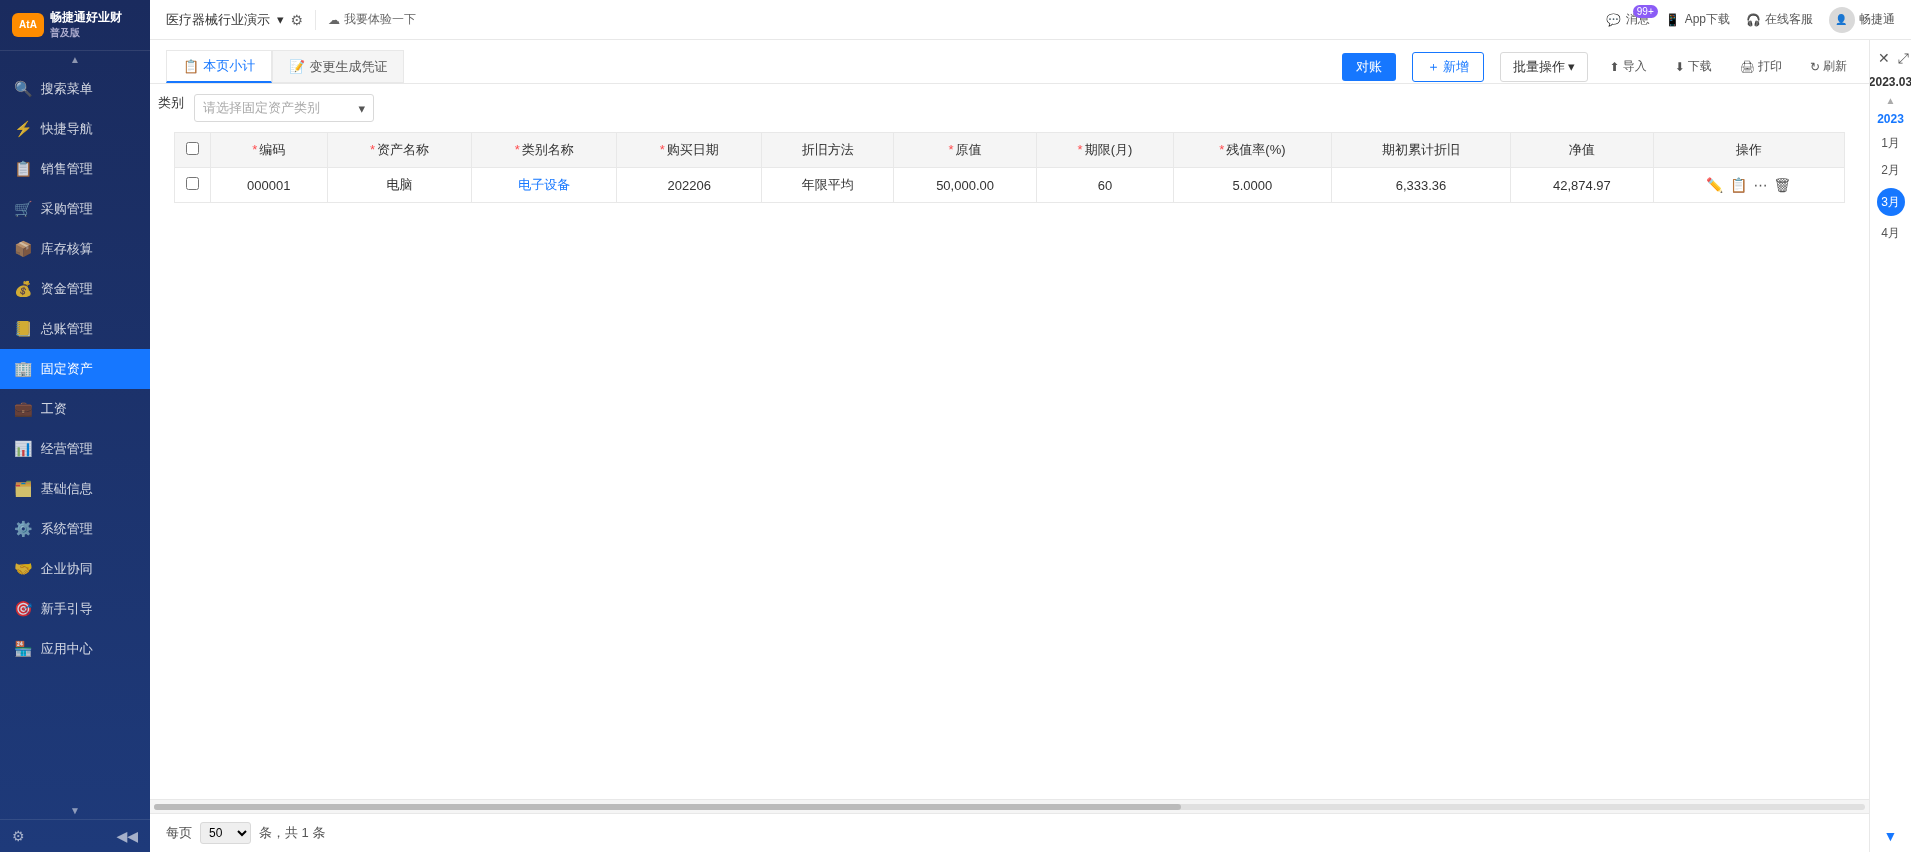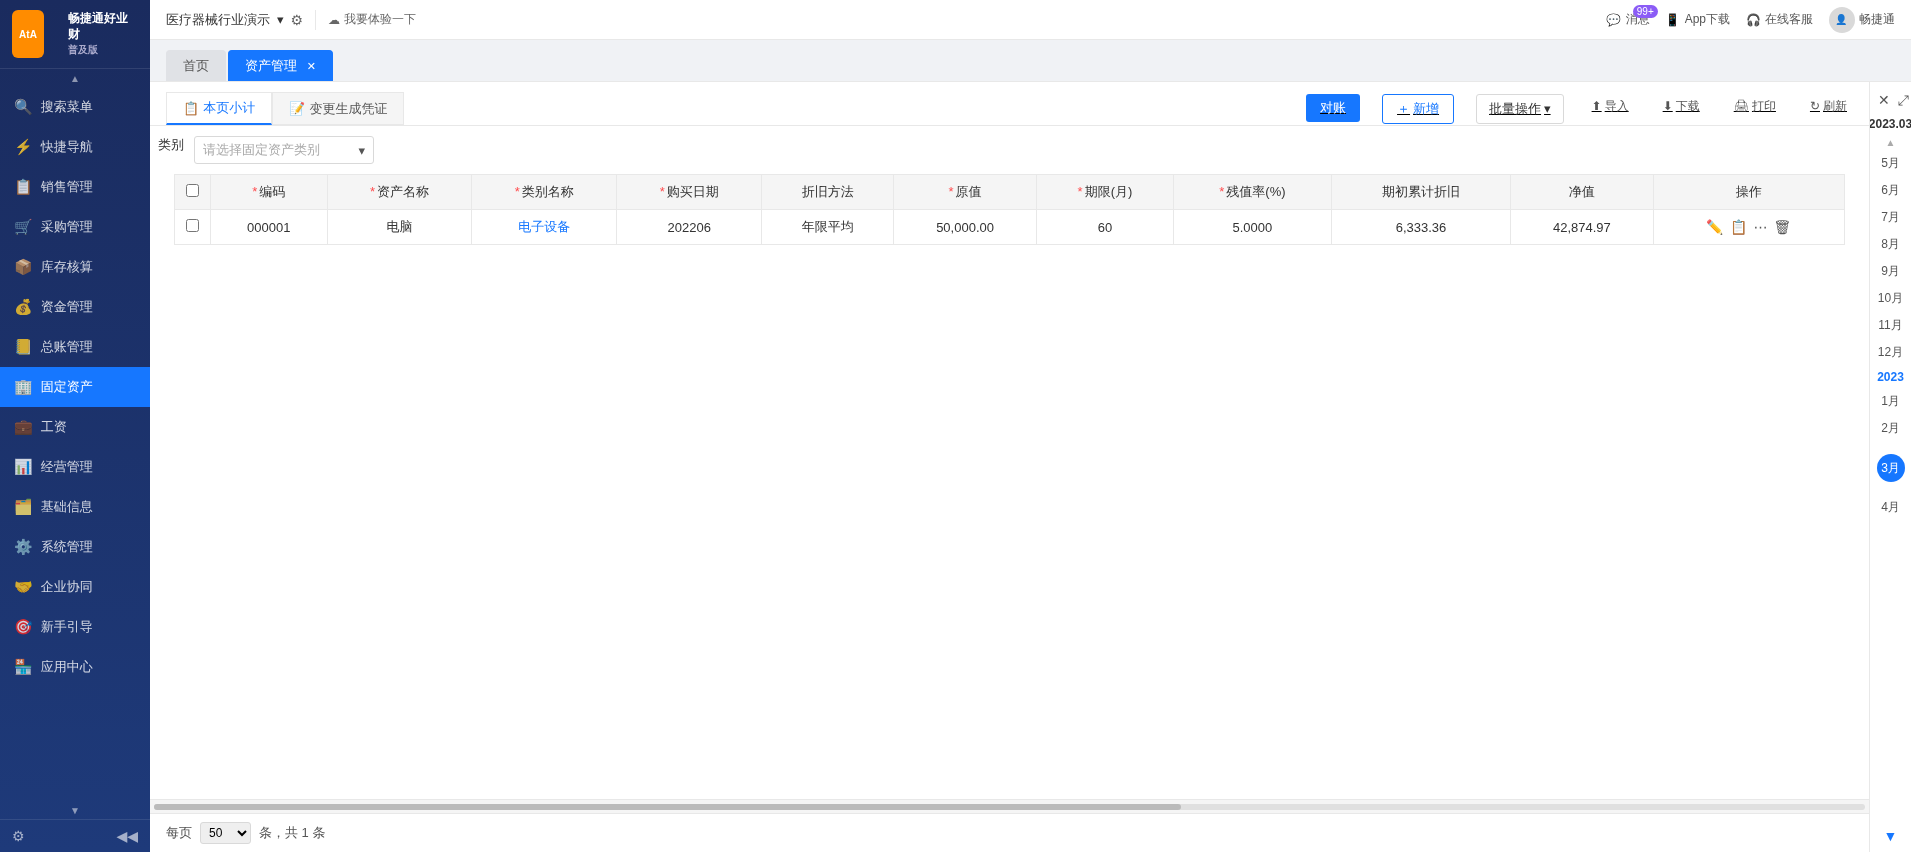--- a/index.html
+++ b/index.html
@@ -18,29 +18,29 @@
       padding: 10px 12px;
       display: flex;
       align-items: center;
       color: #fff;
       font-size: 13px;
       font-weight: bold;
       border-bottom: 1px solid rgba(255,255,255,0.1);
     }
     .sidebar-logo .logo-icon {
       width: 32px;
-      height: 48px;
+      height: 24px;
       background: #ff8c00;
       border-radius: 6px;
       display: flex;
       align-items: center;
       justify-content: center;
       font-size: 10px;
       color: #fff;
-      margin-right: 24px;
+      margin-right: 6px;
       flex-shrink: 0;
     }
     .sidebar-logo .logo-text { font-size: 12px; line-height: 1.3; }
     .sidebar-logo .logo-sub { font-size: 10px; color: #aac; }
 
     .sidebar-scroll-up, .sidebar-scroll-down {
       width: 100%;
       height: 18px;
       display: flex;
       align-items: center;
@@ -202,23 +202,22 @@
       gap: 4px;
     }
     .sub-tab.active {
       background: #fff;
       color: #1677ff;
       border-bottom: 2px solid #1677ff;
       font-weight: 500;
     }
     .sub-tabs-right {
       display: flex;
-      align-items: flex-start;
-      gap: 22px;
-      text-decoration: underline;
+      align-items: center;
+      gap: 16px;
     }
     .btn-dz {
       background: #1677ff;
       color: #fff;
       border: none;
       padding: 5px 14px;
       border-radius: 3px;
       cursor: pointer;
       font-size: 13px;
     }
@@ -542,29 +541,20 @@
         <span>🎧</span>
         <span>在线客服</span>
       </div>
       <div class="topbar-right-item">
         <div class="topbar-avatar">👤</div>
         <span>畅捷通</span>
       </div>
     </div>
   </div>
 
-  <div class="tab-bar">
-    <div class="tab">
-      <span>首页</span>
-    </div>
-    <div class="tab active">
-      <span>资产管理</span>
-      <span class="tab-close">✕</span>
-    </div>
-  </div>
 
   <div class="content-area">
     <div class="content-main">
 
       <div class="sub-tabs">
         <div class="sub-tabs-left">
           <div class="sub-tab active">
             <span>📋</span>
             <span>本页小计</span>
           </div>
@@ -677,37 +667,27 @@
     </div>
 
     <div class="right-panel">
       <div style="display:flex;justify-content:space-between;width:100%;padding:0 4px;">
         <span class="right-panel-close">✕</span>
         <span class="right-panel-expand">⤢</span>
       </div>
       <div class="right-panel-year">2023.03</div>
 
       <div class="scroll-btn">▲</div>
-      <div class="right-panel-scroll">
-        <div class="year-month-item">5月</div>
-        <div class="year-month-item">6月</div>
-        <div class="year-month-item">7月</div>
-        <div class="year-month-item">8月</div>
-        <div class="year-month-item">9月</div>
-        <div class="year-month-item">10月</div>
-        <div class="year-month-item">11月</div>
-        <div class="year-month-item">12月</div>
-      </div>
 
       <div class="right-panel-year" style="color:#1677ff;">2023</div>
 
       <div class="right-panel-scroll">
         <div class="year-month-item">1月</div>
         <div class="year-month-item">2月</div>
-        <div class="year-month-item active-month" style="background:#1677ff;color:#fff;border-radius:50%;width:28px;height:28px;display:flex;align-items:center;justify-content:center;margin:12px auto;">3月</div>
+        <div class="year-month-item active-month" style="background:#1677ff;color:#fff;border-radius:50%;width:28px;height:28px;display:flex;align-items:center;justify-content:center;margin:4px auto;">3月</div>
         <div class="year-month-item">4月</div>
       </div>
 
       <div class="scroll-btn" style="margin-top:auto;">
         <span style="color:#1677ff;font-size:14px;">▼</span>
       </div>
     </div>
   </div>
 </div>
 

